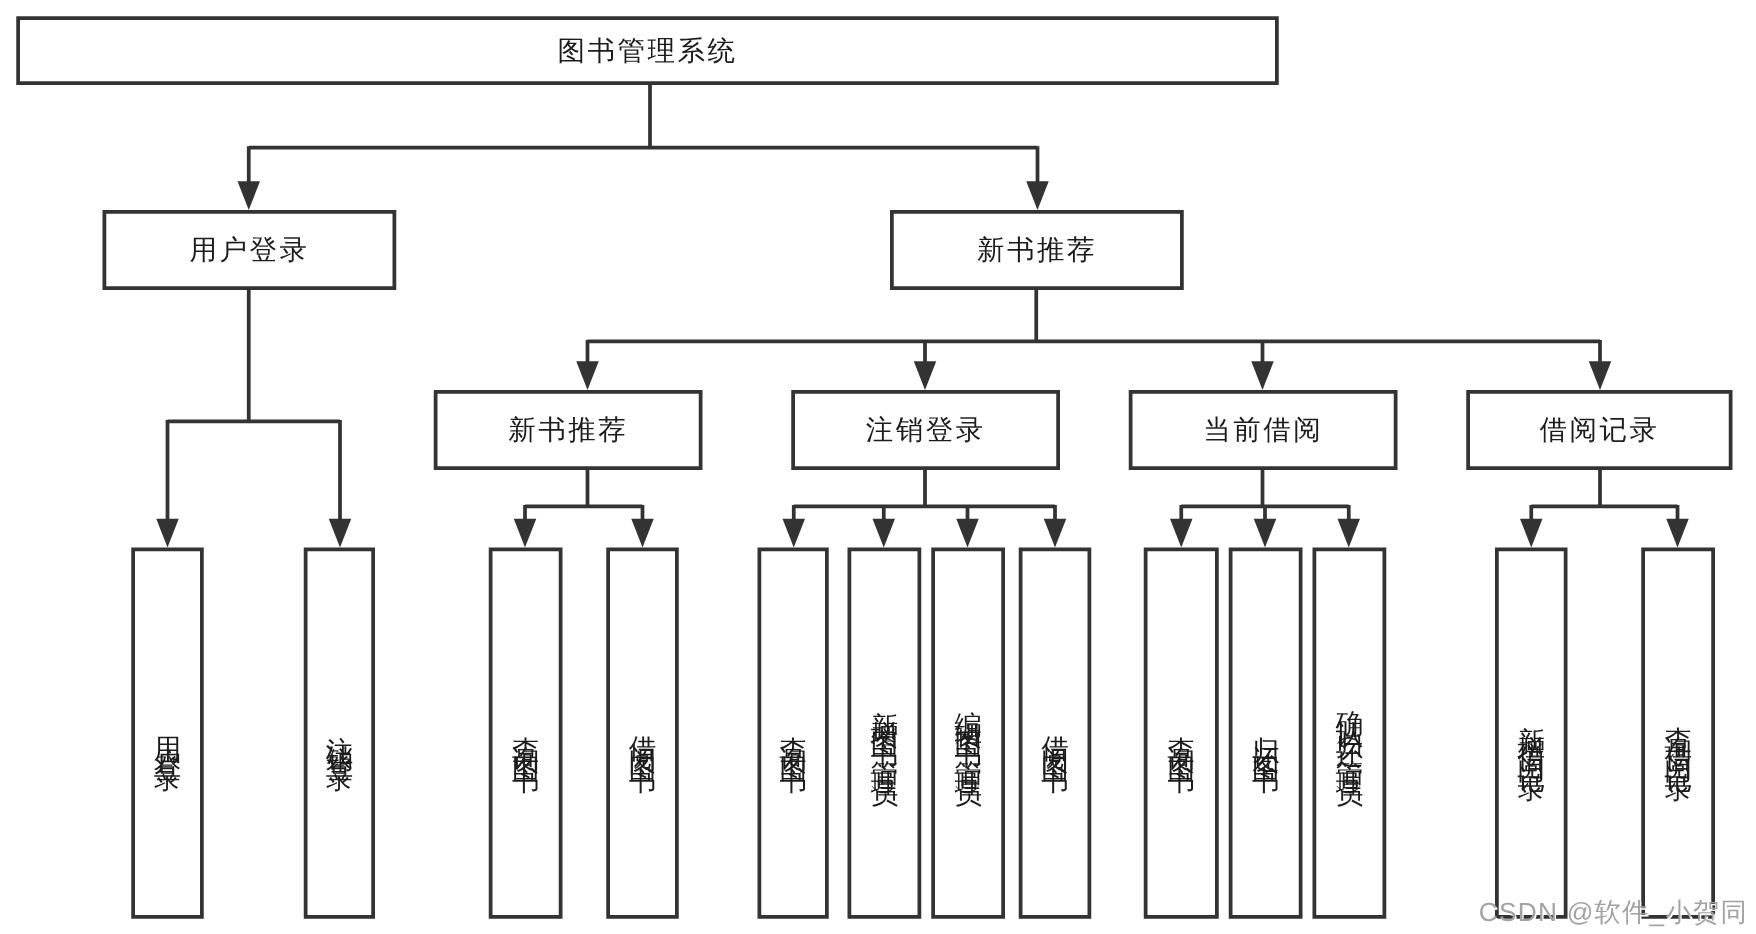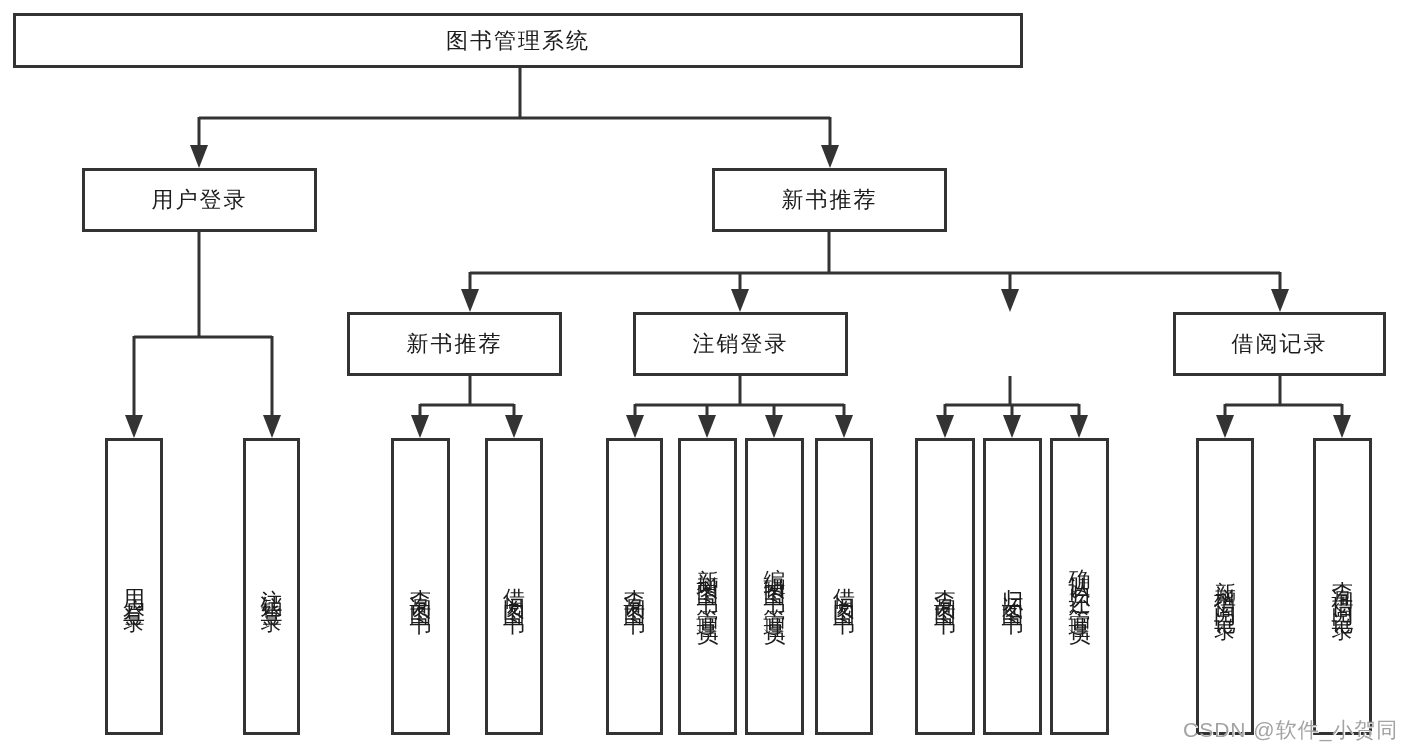--- a/index.html
+++ b/index.html
@@ -123,20 +123,21 @@
     </g>
   </svg>
 
   <div class="box" style="left:13px; top:13px; width:1010px; height:55px;">图书管理系统</div>
 
   <div class="box" style="left:82px; top:168px; width:235px; height:64px;">用户登录</div>
   <div class="box" style="left:712px; top:168px; width:235px; height:64px;">新书推荐</div>
 
   <div class="box" style="left:347px; top:312px; width:215px; height:64px;">新书推荐</div>
   <div class="box" style="left:633px; top:312px; width:215px; height:64px;">注销登录</div>
+  <div class="box" style="left:903px; top:312px; width:215px; height:64px;">当前借阅</div>
   <div class="box" style="left:1173px; top:312px; width:213px; height:64px;">借阅记录</div>
 
   <div class="box vbox" style="left:105px; top:438px; width:58px; height:297px;">用户登录</div>
   <div class="box vbox" style="left:243px; top:438px; width:57px; height:297px;">注销登录</div>
 
   <div class="box vbox" style="left:391px; top:438px; width:59px; height:297px;">查询图书</div>
   <div class="box vbox" style="left:485px; top:438px; width:58px; height:297px;">借阅图书</div>
 
   <div class="box vbox" style="left:606px; top:438px; width:57px; height:297px;">查询图书</div>
   <div class="box vbox" style="left:678px; top:438px; width:59px; height:297px;">新增图书（管理员）</div>

